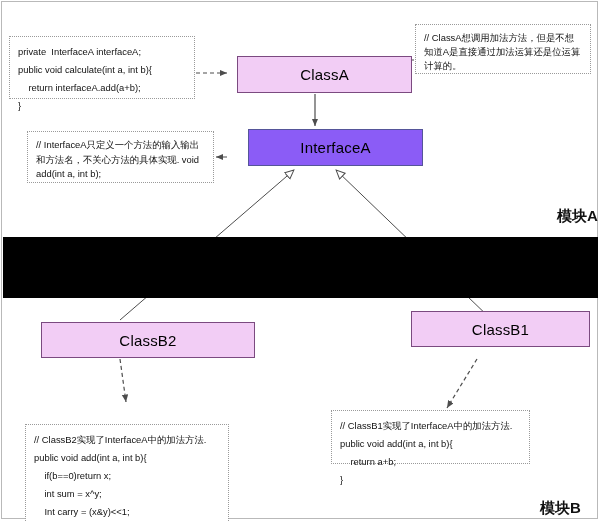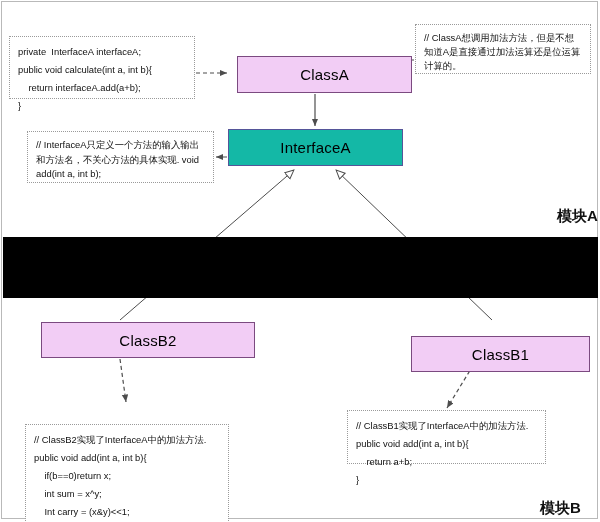--- a/index.html
+++ b/index.html
@@ -47,45 +47,46 @@
     font-size: 15px;
     color: #000000;
     letter-spacing: 0.2px;
   }
   .node-class {
     background: #f2cdf5;
     border: 1.6px solid #7b4a80;
     margin-left: 9px;
   }
   .node-interface {
-    background: #14b8a6;
+    background: #8b5cf6;
     border: 1.6px solid #555599;
+    margin-left: 20px;
   }
   #node-classA   { left: 228px; top: 56px;  width: 175px; height: 37px; }
   #node-interfaceA { left: 228px; top: 129px; width: 175px; height: 37px; }
   #node-classB2  { left: 32px;  top: 322px; width: 214px; height: 36px; }
-  #node-classB1  { left: 402px; top: 336px; width: 179px; height: 36px; }
+  #node-classB1  { left: 402px; top: 311px; width: 179px; height: 36px; }
 
   
   .note {
     position: absolute;
     box-sizing: border-box;
     border: 1.5px dotted #9a9a9a;
     background: #ffffff;
     font-size: 9.4px;
     line-height: 18px;
     color: #111111;
     padding: 6px 7px 6px 8px;
     white-space: pre;
   }
   #note-classA-code   { left: 9px;   top: 36px;  width: 186px; height: 63px; }
   #note-classA-cmt    { left: 415px; top: 24px;  width: 176px; height: 50px; white-space: normal; line-height: 14px;}
   #note-interfaceA    { left: 27px;  top: 131px; width: 187px; height: 52px; white-space: normal; line-height: 14.5px;}
   #note-classB2-code  { left: 25px;  top: 424px; width: 204px; height: 99px; }
-  #note-classB1-code  { left: 347px; top: 410px; width: 199px; height: 54px; }
+  #note-classB1-code  { left: 331px; top: 410px; width: 199px; height: 54px; }
 
   
   .module-label {
     position: absolute;
     font-size: 15px;
     font-weight: bold;
     color: #111111;
   }
   #label-moduleA { left: 557px; top: 207px; }
   #label-moduleB { left: 540px; top: 499px; }

